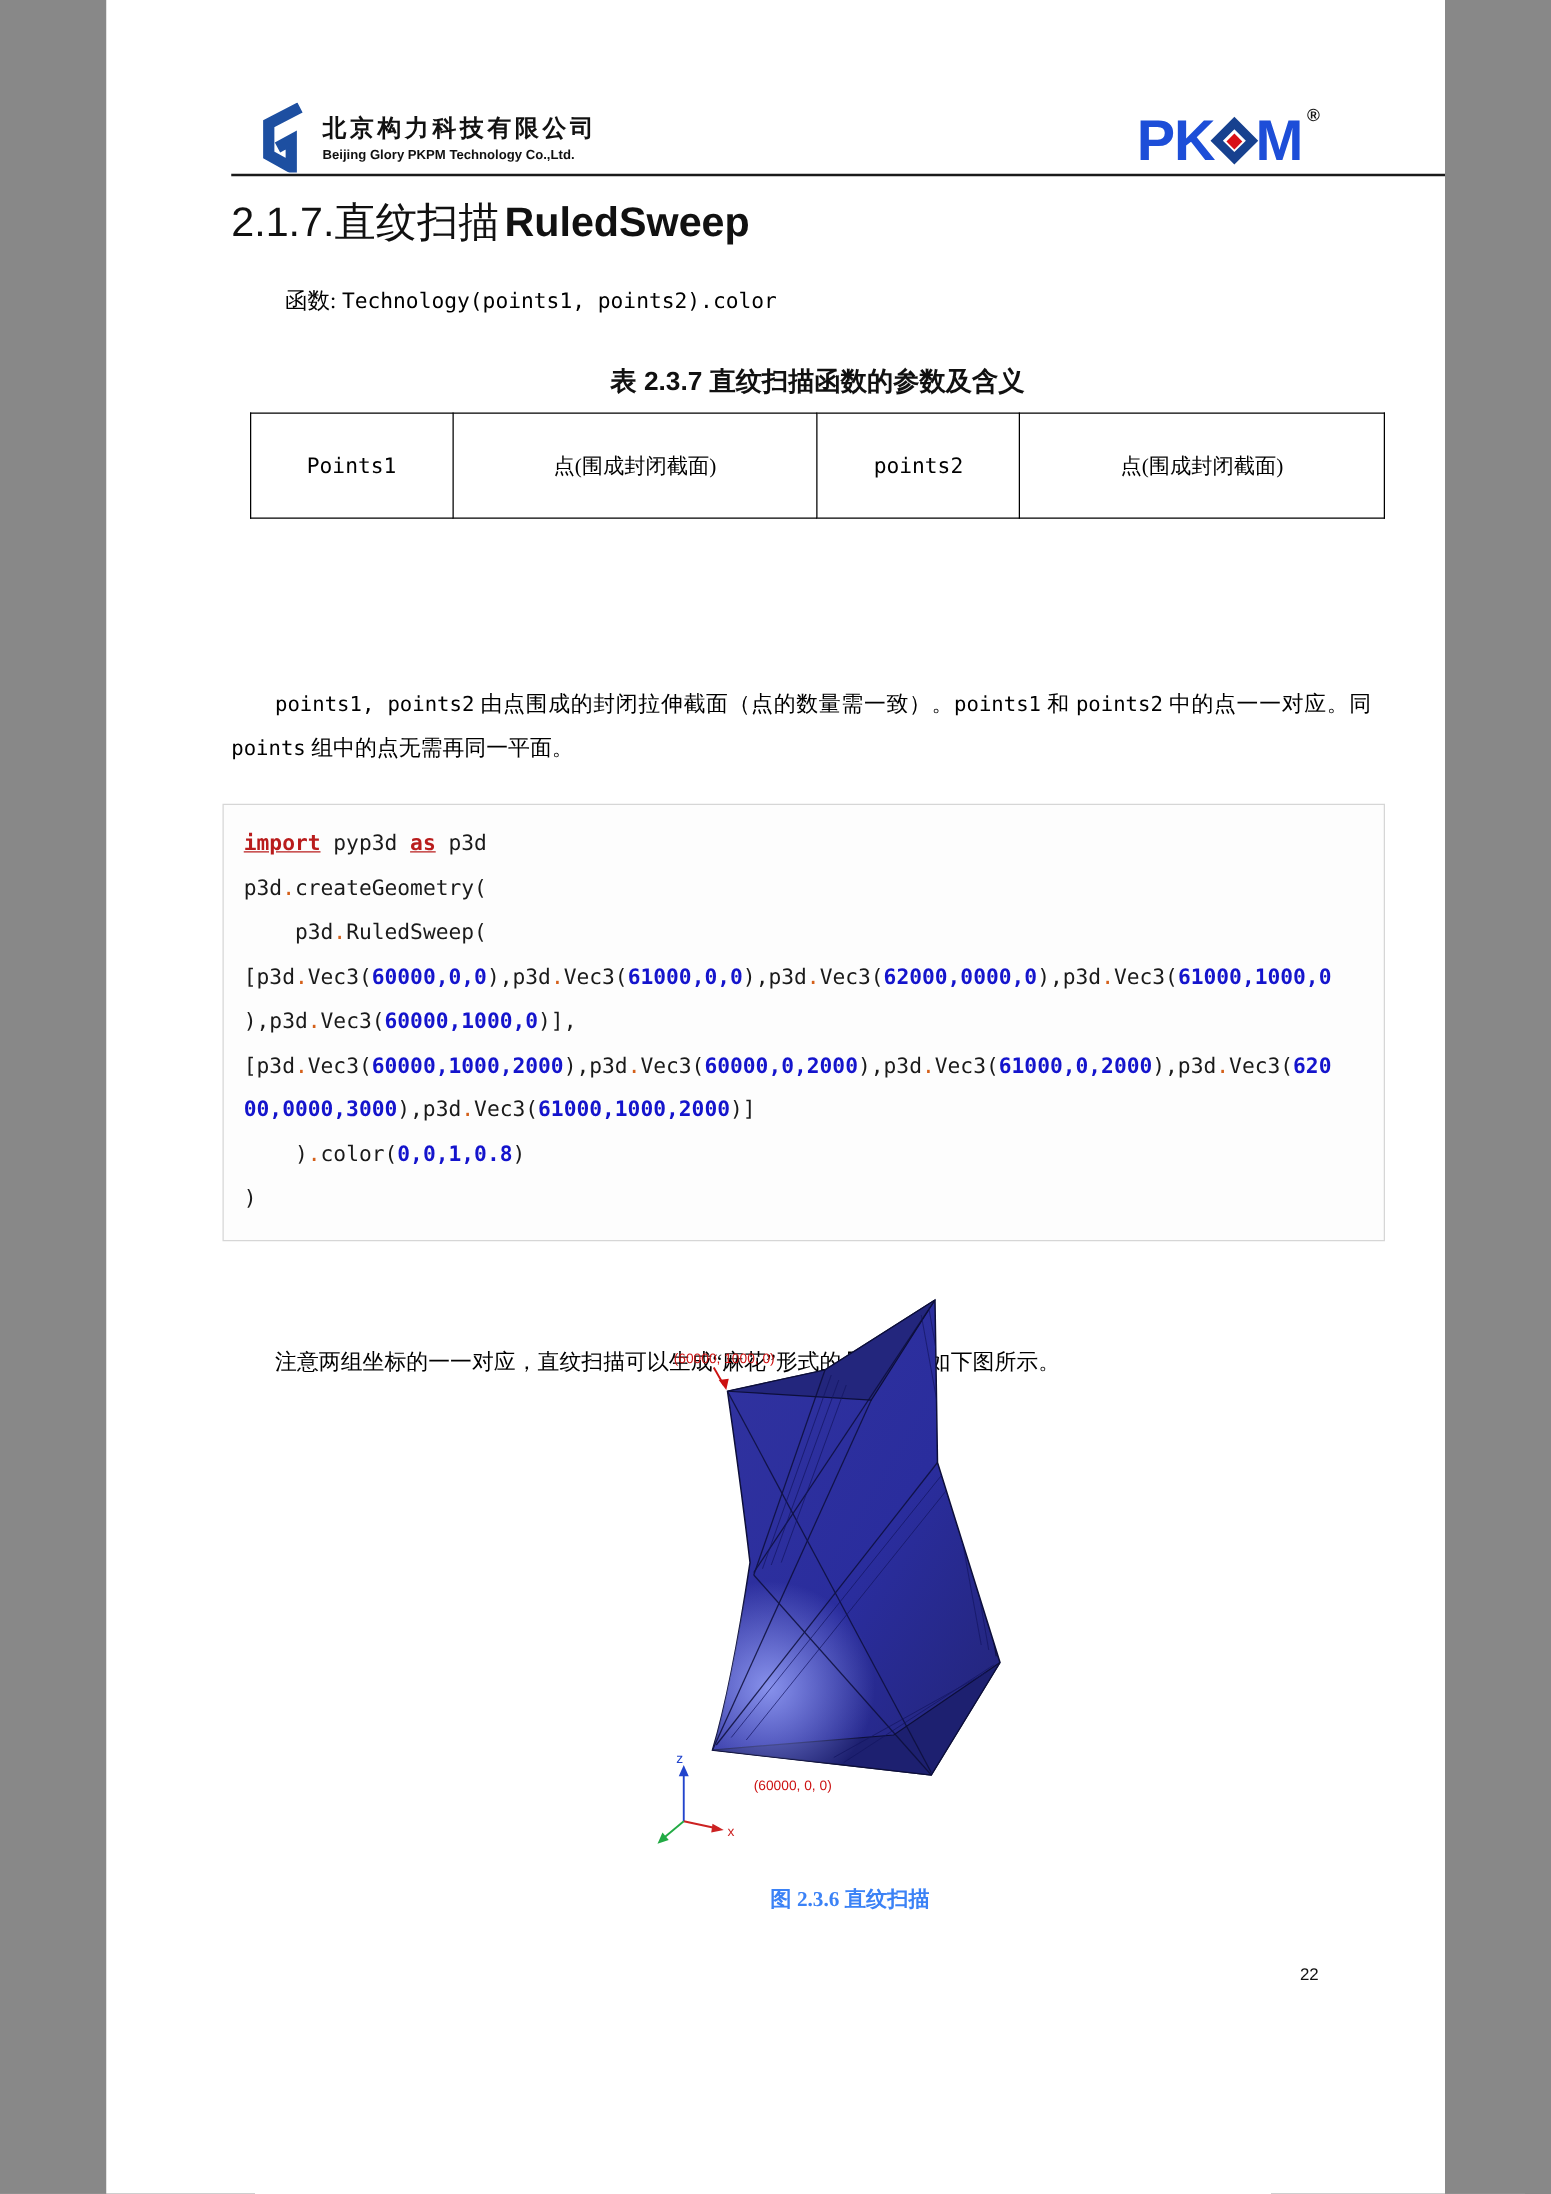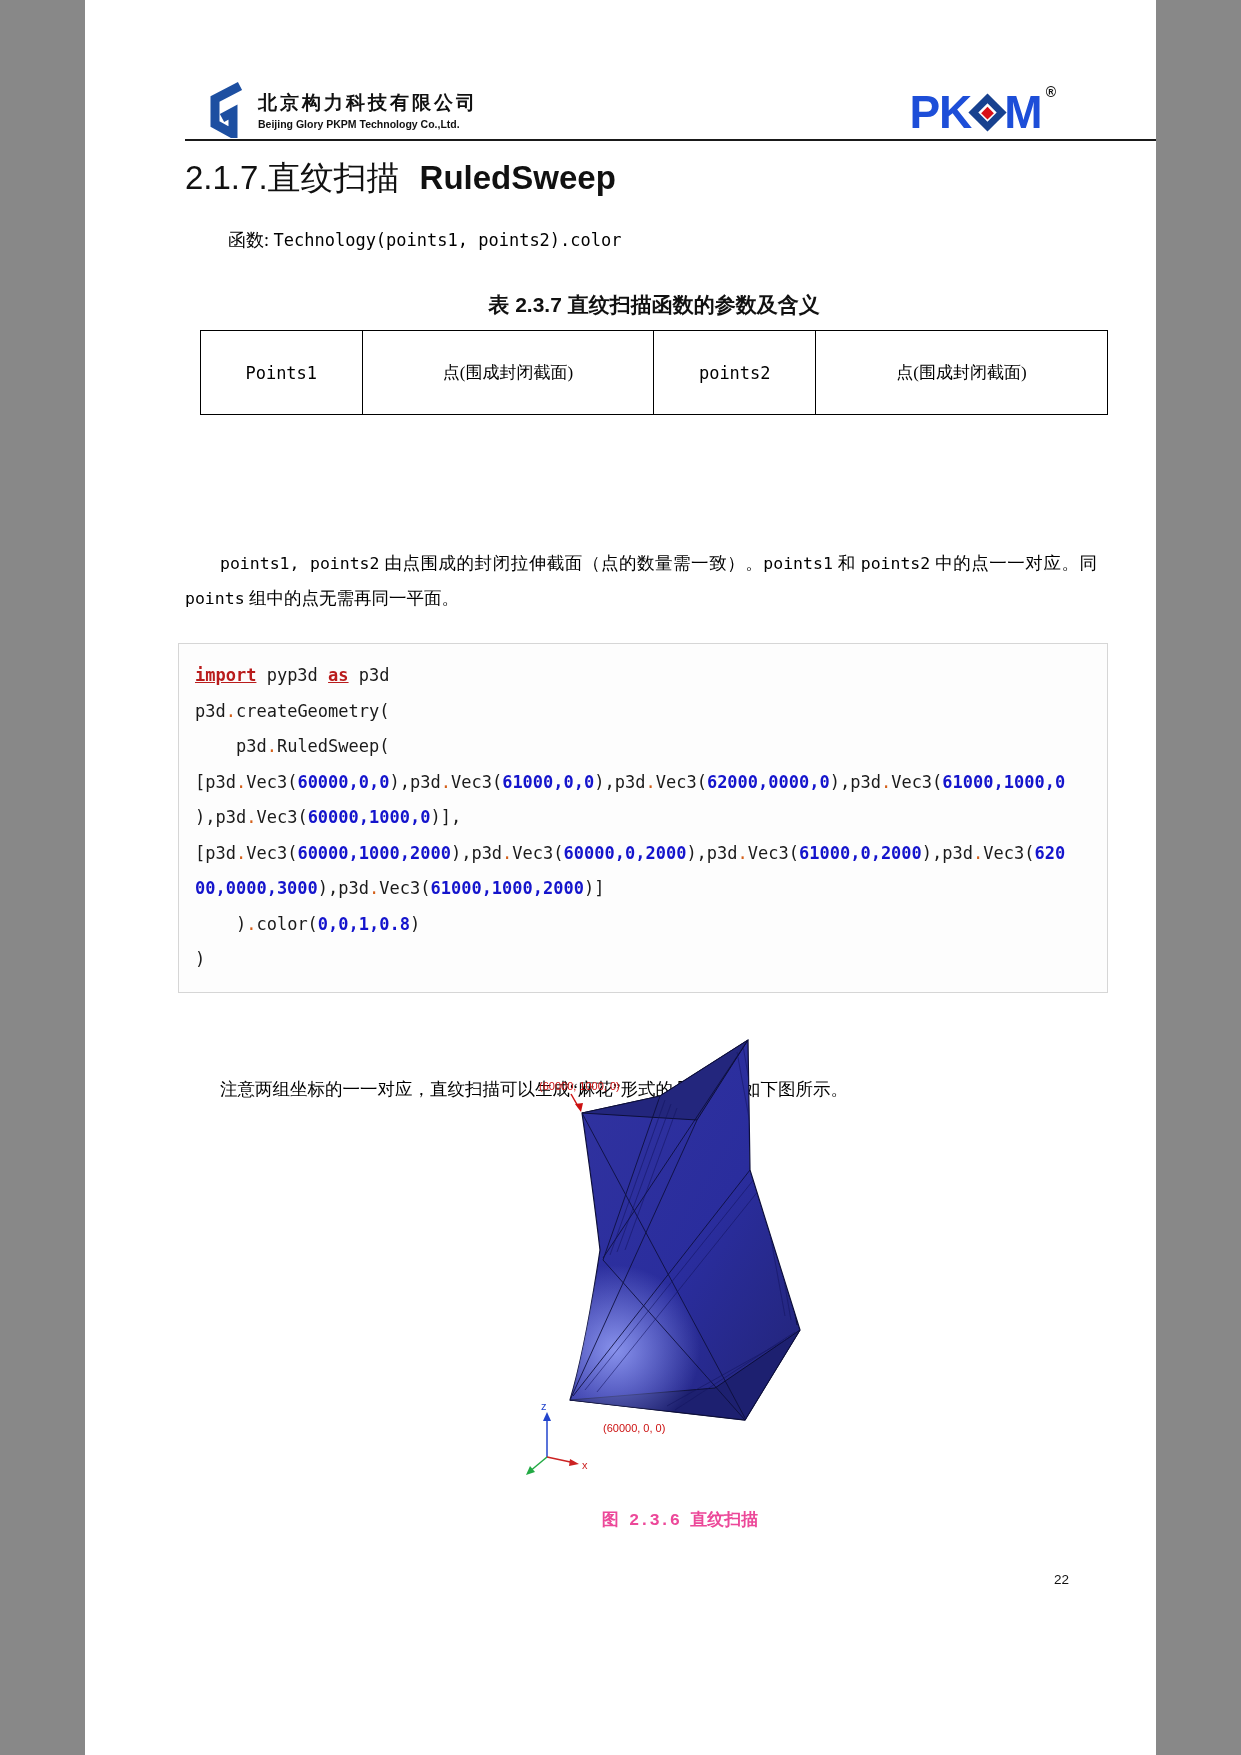--- a/index.html
+++ b/index.html
@@ -20,21 +20,21 @@
           font-weight:900; font-size:46px; color:#1d4ed8; letter-spacing:-1px; line-height:44px; }
   .pkpm-diamond { position:relative; width:27px; height:27px; margin:0 3px; transform:rotate(45deg);
           border:7px solid #17418f; }
   .pkpm-diamond .inner { position:absolute; left:50%; top:50%; width:9px; height:9px;
           transform:translate(-50%,-50%); background:#d90f17; }
   .pkpm-reg { font-family:"Liberation Sans", sans-serif; font-size:14px; font-weight:bold; color:#111; margin-left:4px; margin-top:-6px; }
   .hdr-rule { position:absolute; left:100px; top:139px; width:1040px; height:2px; background:#1a1a1a; }
   
   .title { position:absolute; left:100px; top:156px; font-family:"Liberation Sans", sans-serif;
            font-size:33px; font-weight:400; color:#111; }
-  .title .en { font-weight:700; margin-left:20px; }
+  .title .en { font-weight:700; margin-left:4px; }
   
   .func-line { position:absolute; left:143px; top:228px; font-size:18px; }
   .func-line .code { font-family:"DejaVu Sans Mono", monospace; font-size:17px; }
   
   .tbl-caption { position:absolute; left:115px; top:291px; width:908px; text-align:center;
                  font-family:"Liberation Sans", sans-serif; font-weight:bold; font-size:21px; color:#111; }
   table.params { position:absolute; left:115px; top:330px; width:908px; border-collapse:collapse; }
   table.params td { border:1px solid #000; text-align:center; vertical-align:middle; font-size:17px; }
   table.params tr.hd td { height:66px; }
   table.params tr.dt td { height:84px; }
@@ -51,23 +51,23 @@
   .sg-k { color:#b91c1c; font-weight:bold;text-decoration:underline; }
   .sg-d { color:#d4601a; }
   .sg-n { color:#1414cc; font-weight:bold; }
   .sg-p { color:#1a1a1a; }
   
   .note { position:absolute; left:100px; top:1072px; width:912px; font-size:17.5px;
           line-height:35px; text-indent:2em; }
   
   .fig3d { position:absolute; left:430px; top:1020px; }
   .fig-caption { position:absolute; left:100px; top:1508px; width:990px; text-align:center;
-                 font-family:Liberation Mono, monospace; font-weight:bold; font-size:17px; color:#ec4899; }
-  
-  .pagenum { position:absolute; right:87px; top:1572px; font-family:"Liberation Sans", sans-serif;
+                 font-family:Liberation Serif, serif; font-weight:bold; font-size:17px; color:#3b82f6; }
+  
+  .pagenum { position:absolute; right:101px; top:1572px; font-family:"Liberation Sans", sans-serif;
              font-size:13.5px; color:#111; }
 </style>
 </head>
 <body>
 
 <div class="page">
 
   <div class="hdr-left">
     <svg class="hdr-mark" viewBox="0 0 48 56">
       <path d="M40 4 L15 17 L15 42 L33 52 L33 30 L22 36" fill="none" stroke="#1d4fa1" stroke-width="9"></path>

